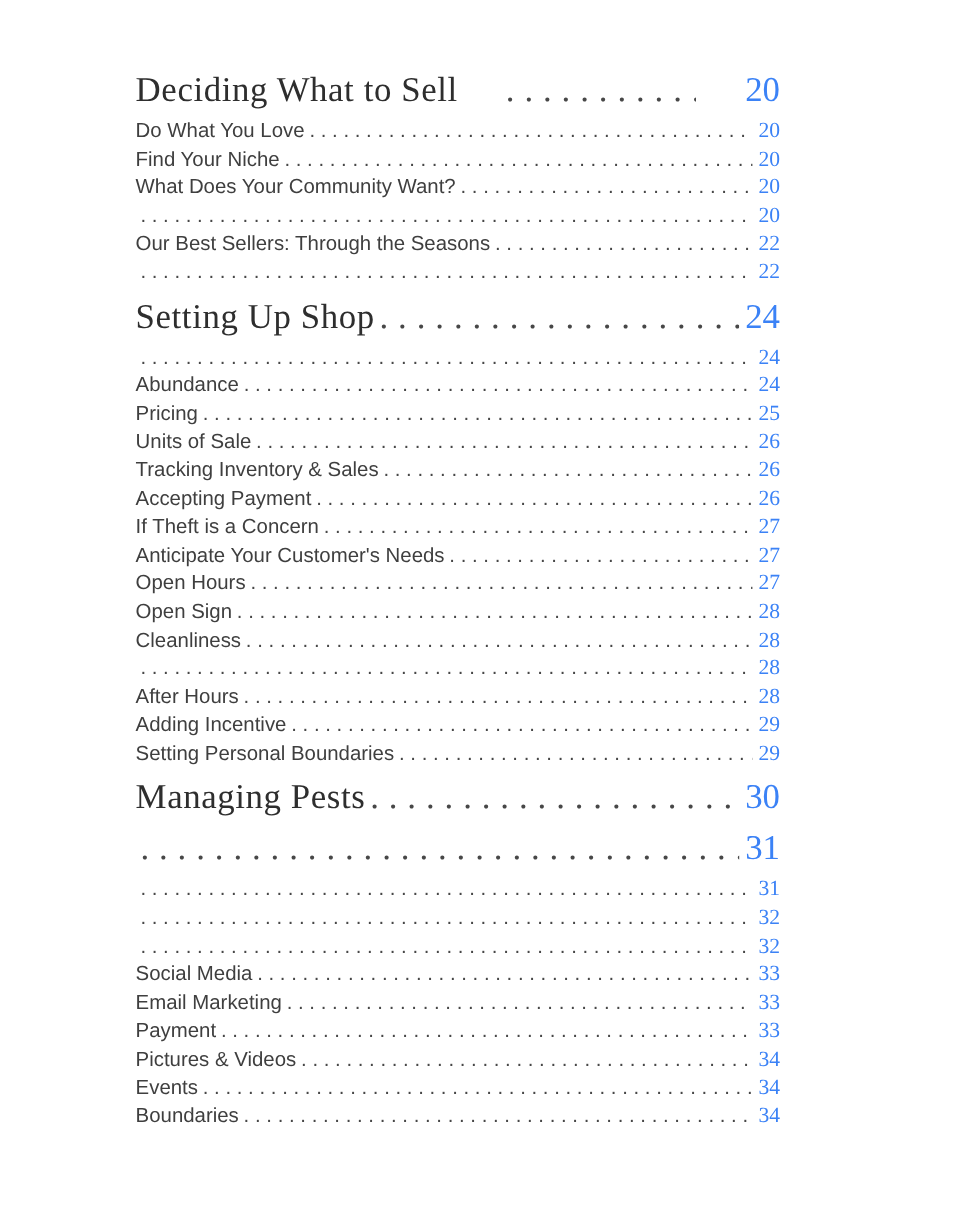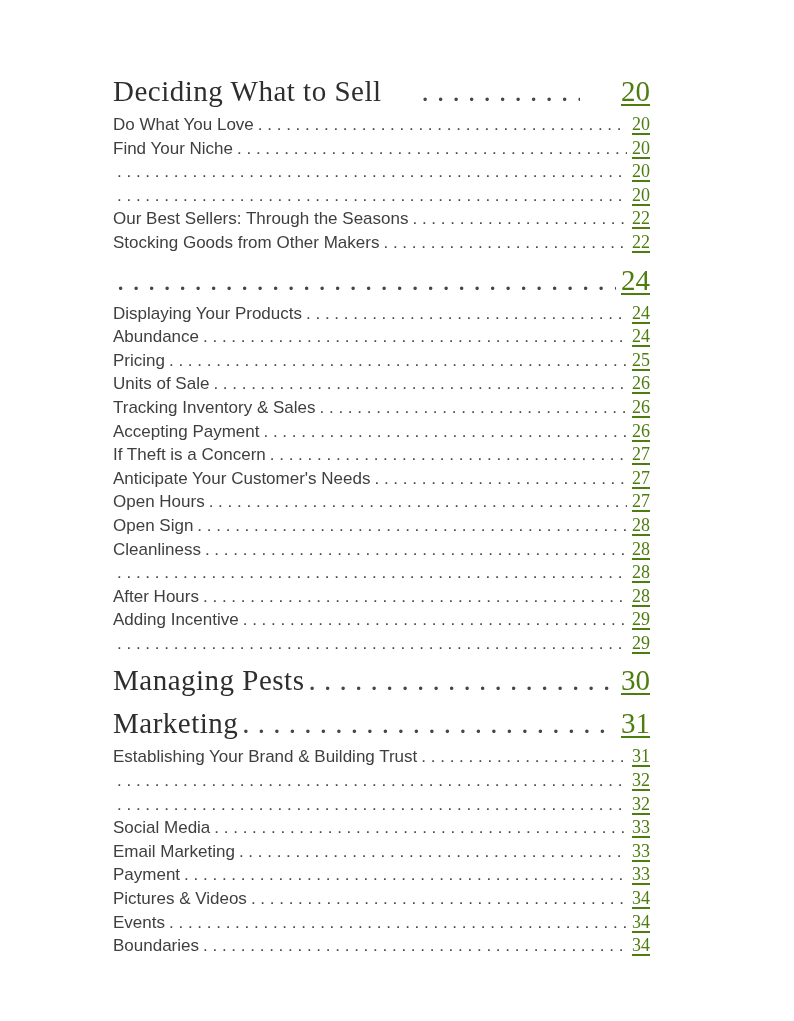--- a/index.html
+++ b/index.html
@@ -29,21 +29,21 @@
     font-family: "Liberation Serif", serif;
     font-weight: 400;
     font-size: 29px;
     line-height: 36px;
     letter-spacing: 0.5px;
     color: #2e2e2e;
     margin-top: 7px;
     margin-bottom: 4px;
   }
   .toc > .section:first-child .row.heading {
-    margin-top: 16px;
+    margin-top: 0;
     gap: 36px;
   }
   .row.item {
     font-size: 17px;
     line-height: 22.6px;
     color: #3f3f3f;
   }
   .label {
     white-space: nowrap;
     flex: 0 0 auto;
@@ -54,22 +54,21 @@
     white-space: nowrap;
     margin: 0 5px 0 4px;
     color: #474747;
   }
   .dots::after {
     content: ". . . . . . . . . . . . . . . . . . . . . . . . . . . . . . . . . . . . . . . . . . . . . . . . . . . . . . . . . . . . . . . . . . . . . . . . . . . . . . . . . . . . . . . . . . . . . . . . . . . . . . . . . . . . . . . . . . . .";
   }
   .pnum {
     flex: 0 0 auto;
     font-family: "Liberation Serif", serif;
-    color: #4d7c0f;
-    text-decoration: underline;
+    color: #3b82f6;
     text-decoration-thickness: 1.5px;
     text-underline-offset: 3px;
     cursor: pointer;
   }
   .row.heading .pnum {
     font-size: 29px;
     letter-spacing: 0;
   }
   .row.item .pnum {
     font-size: 18px;
@@ -91,46 +90,46 @@
         <span class="label">Do What You Love</span>
         <span class="dots"></span>
         <a class="pnum">20</a>
       </div>
       <div class="row item">
         <span class="label">Find Your Niche</span>
         <span class="dots"></span>
         <a class="pnum">20</a>
       </div>
       <div class="row item">
+        <span class="label">What Does Your Community Want?</span>
         <span class="dots"></span>
         <a class="pnum">20</a>
       </div>
       <div class="row item">
         <span class="dots"></span>
         <a class="pnum">20</a>
       </div>
       <div class="row item">
         <span class="label">Our Best Sellers: Through the Seasons</span>
         <span class="dots"></span>
         <a class="pnum">22</a>
       </div>
       <div class="row item">
-        <span class="label">Stocking Goods from Other Makers</span>
         <span class="dots"></span>
         <a class="pnum">22</a>
       </div>
     </div>
 
     <div class="section">
       <div class="row heading">
+        <span class="label">Setting Up Shop</span>
         <span class="dots"></span>
         <a class="pnum">24</a>
       </div>
       <div class="row item">
-        <span class="label">Displaying Your Products</span>
         <span class="dots"></span>
         <a class="pnum">24</a>
       </div>
       <div class="row item">
         <span class="label">Abundance</span>
         <span class="dots"></span>
         <a class="pnum">24</a>
       </div>
       <div class="row item">
         <span class="label">Pricing</span>
@@ -185,41 +184,40 @@
         <span class="label">After Hours</span>
         <span class="dots"></span>
         <a class="pnum">28</a>
       </div>
       <div class="row item">
         <span class="label">Adding Incentive</span>
         <span class="dots"></span>
         <a class="pnum">29</a>
       </div>
       <div class="row item">
+        <span class="label">Setting Personal Boundaries</span>
         <span class="dots"></span>
         <a class="pnum">29</a>
       </div>
     </div>
 
     <div class="section">
       <div class="row heading">
         <span class="label">Managing Pests</span>
         <span class="dots"></span>
         <a class="pnum">30</a>
       </div>
     </div>
 
     <div class="section">
       <div class="row heading">
-        <span class="label">Marketing</span>
         <span class="dots"></span>
         <a class="pnum">31</a>
       </div>
       <div class="row item">
-        <span class="label">Establishing Your Brand &amp; Building Trust</span>
         <span class="dots"></span>
         <a class="pnum">31</a>
       </div>
       <div class="row item">
         <span class="dots"></span>
         <a class="pnum">32</a>
       </div>
       <div class="row item">
         <span class="dots"></span>
         <a class="pnum">32</a>

